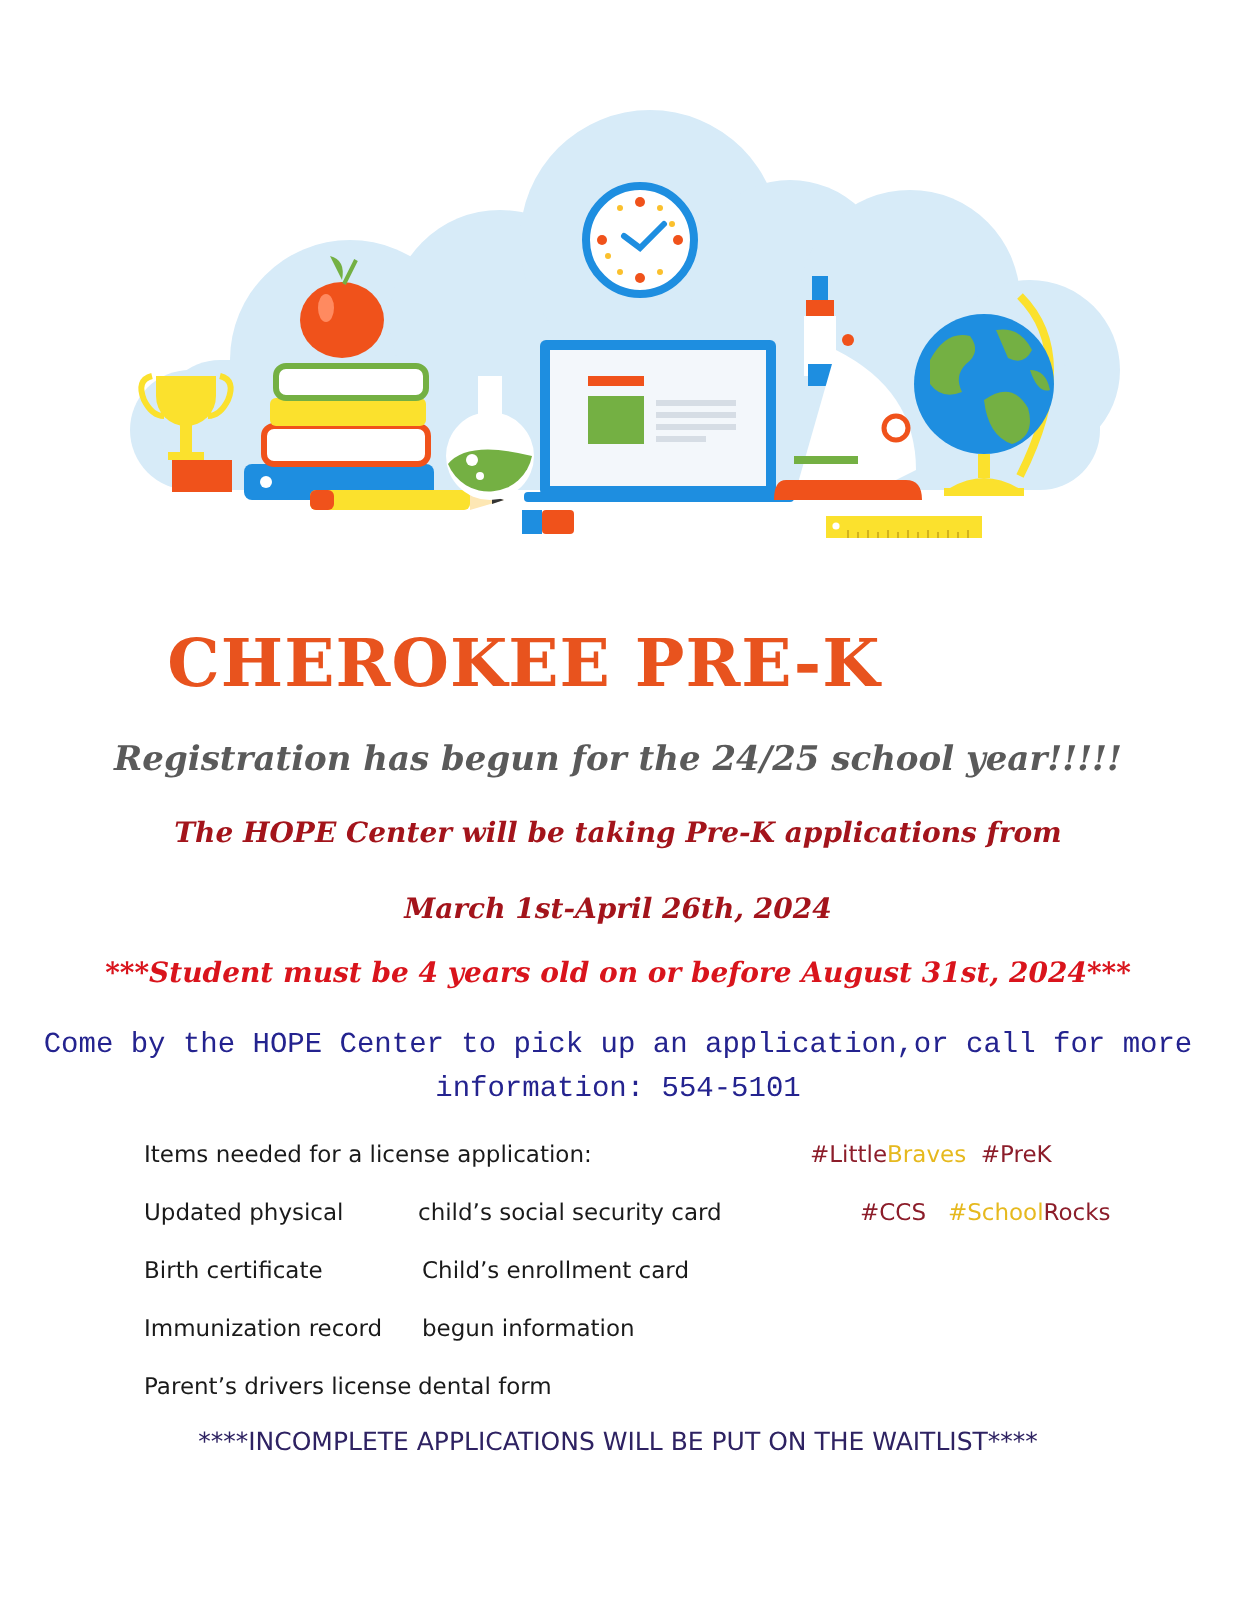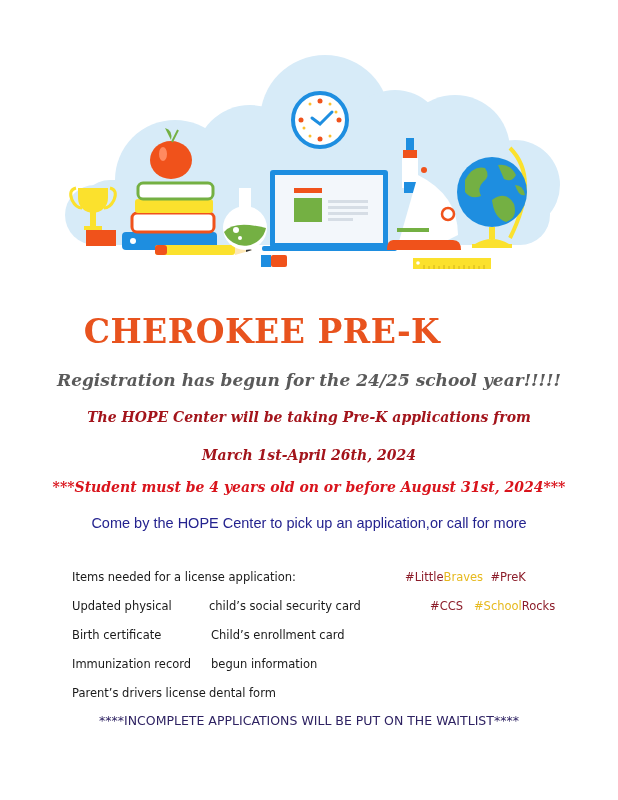--- a/index.html
+++ b/index.html
@@ -4,21 +4,21 @@
   <style>
     html, body { margin: 0; padding: 0; background: #ffffff; }
     body { width: 618px; height: 800px; position: relative; overflow: hidden; font-family: "DejaVu Sans", sans-serif; }
     .illus { position: absolute; left: 0; top: 0; width: 618px; height: 290px; }
     .title { position: absolute; top: 312px; left: 0; width: 524px; text-align: center; color: #e8531e; font-family: "DejaVu Serif", serif; font-weight: bold; font-size: 33px; letter-spacing: 0.5px; }
     .script { font-family: "DejaVu Serif", serif; font-style: italic; font-weight: bold; position: absolute; left: 0; width: 618px; text-align: center; }
     .reg { top: 370px; font-size: 17px; color: #5a5a5a; }
     .hope { top: 409px; font-size: 14px; color: #a3141b; }
     .dates { top: 447px; font-size: 14px; color: #a3141b; }
     .age { top: 479px; font-size: 14px; color: #d9141c; }
-    .comeby { position: absolute; top: 512px; left: 0; width: 618px; text-align: center; color: #24238f; font-family: Liberation Sans, sans-serif; font-size: 14.5px; line-height: 22px; }
+    .comeby { position: absolute; top: 512px; left: 0; width: 618px; text-align: center; color: #24238f; font-family: Liberation Mono, monospace; font-size: 14.5px; line-height: 22px; }
     .items { position: absolute; left: 72px; top: 570px; font-family: "DejaVu Sans", sans-serif; font-size: 11.5px; color: #1a1a1a; }
     .items .row { position: absolute; left: 0; white-space: nowrap; }
     .items .col2 { position: absolute; white-space: nowrap; }
     .tags { position: absolute; font-family: "DejaVu Sans", sans-serif; font-size: 11.5px; white-space: nowrap; }
     .maroon { color: #8c1d2a; }
     .gold { color: #e6b91e; }
     .waitlist { position: absolute; top: 713px; left: 0; width: 618px; text-align: center; color: #2e2262; font-family: "DejaVu Sans", sans-serif; font-size: 12.5px; }
   </style>
 </head>
 <body>
@@ -154,20 +154,21 @@
 
 <div class="title">CHEROKEE PRE-K</div>
 
 <div class="script reg">Registration has begun for the 24/25 school year!!!!!</div>
 <div class="script hope">The HOPE Center will be taking Pre-K applications from</div>
 <div class="script dates">March 1st-April 26th, 2024</div>
 <div class="script age">***Student must be 4 years old on or before August 31st, 2024***</div>
 
 <div class="comeby">
   <div>Come by  the HOPE Center to pick up an application,or call for more</div>
+  <div>information: 554-5101</div>
 </div>
 
 <div class="items">
   <div class="row" style="top:0px;">Items needed for a license application:</div>
 
   <div class="row" style="top:29px;">Updated physical</div>
   <div class="col2" style="top:29px; left:137px;">child’s social security card</div>
 
   <div class="row" style="top:58px;">Birth certificate</div>
   <div class="col2" style="top:58px; left:139px;">Child’s enrollment card</div>

